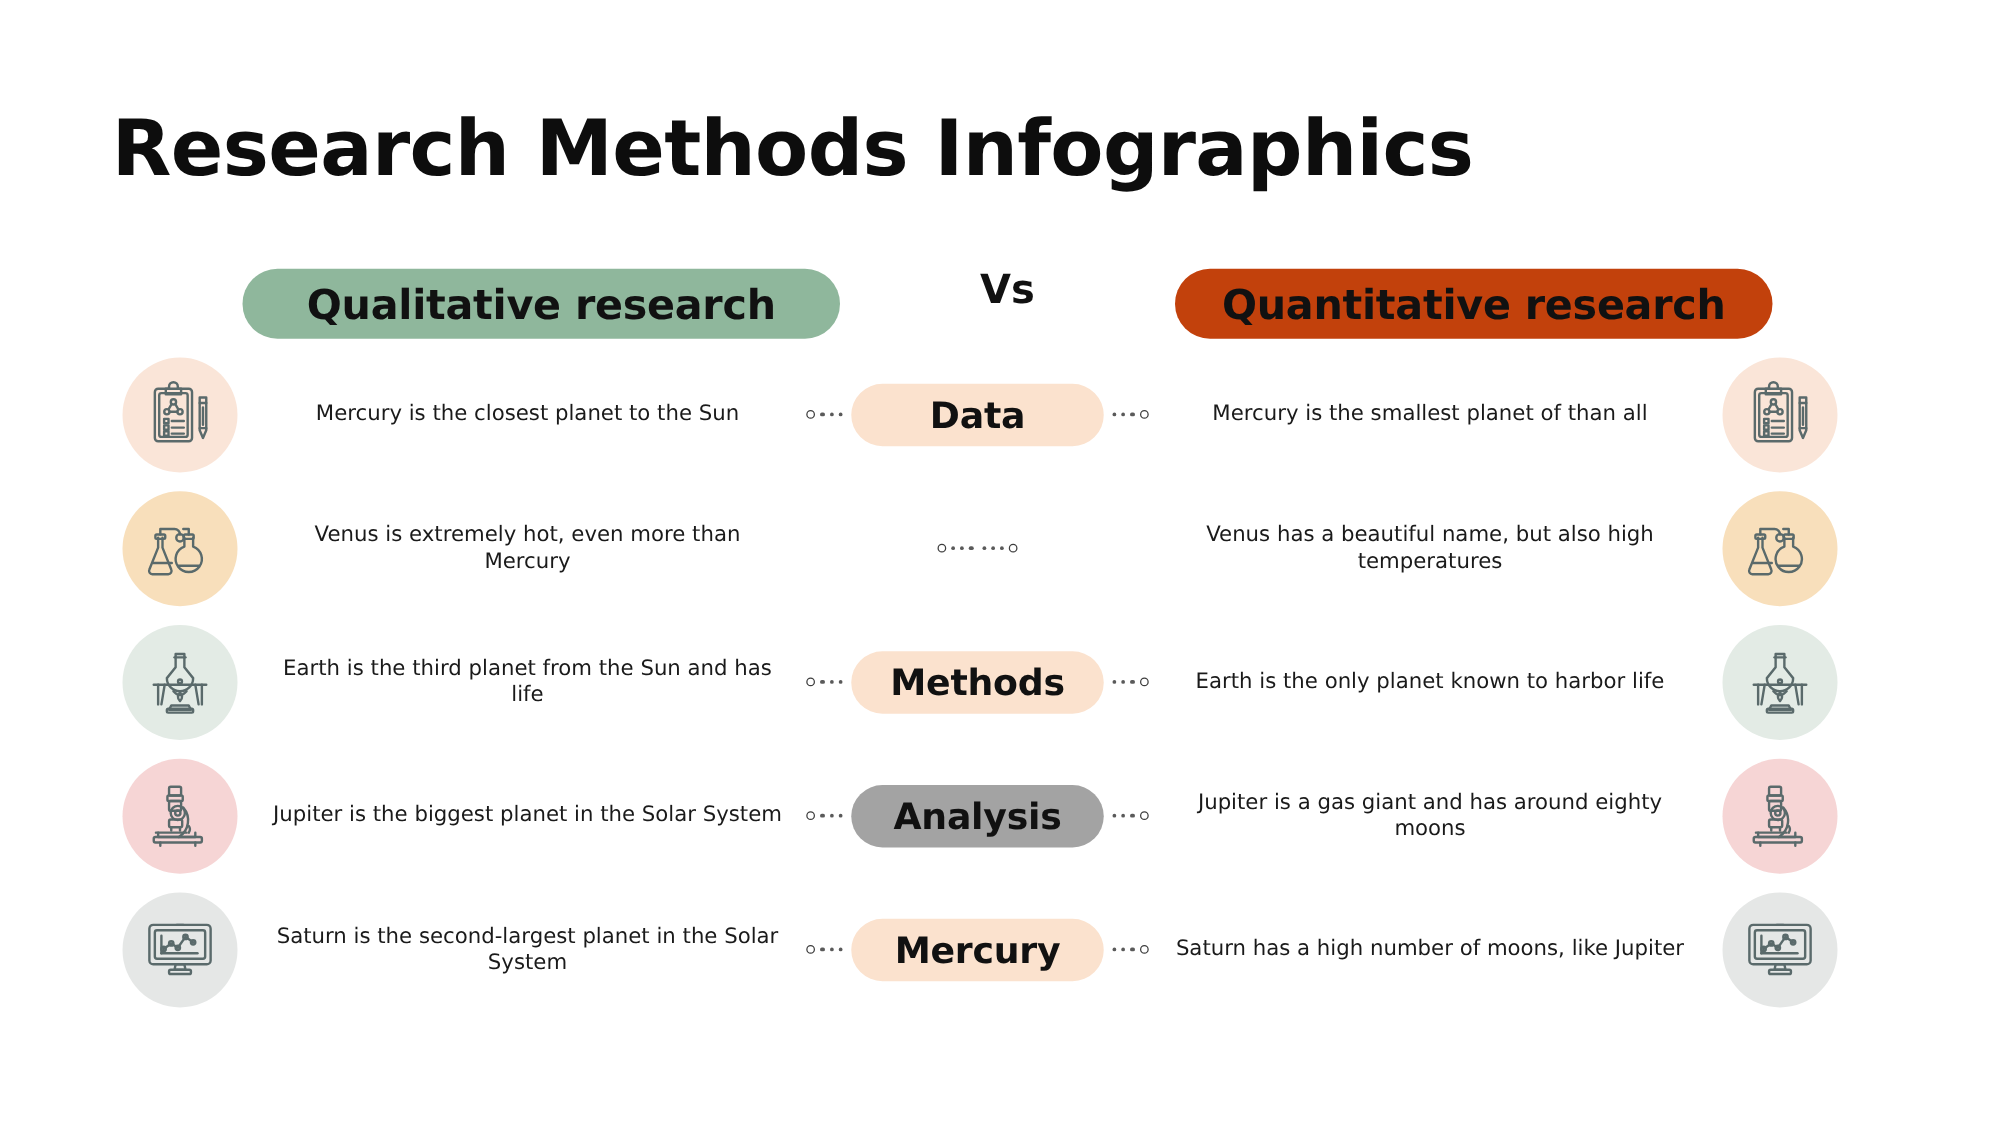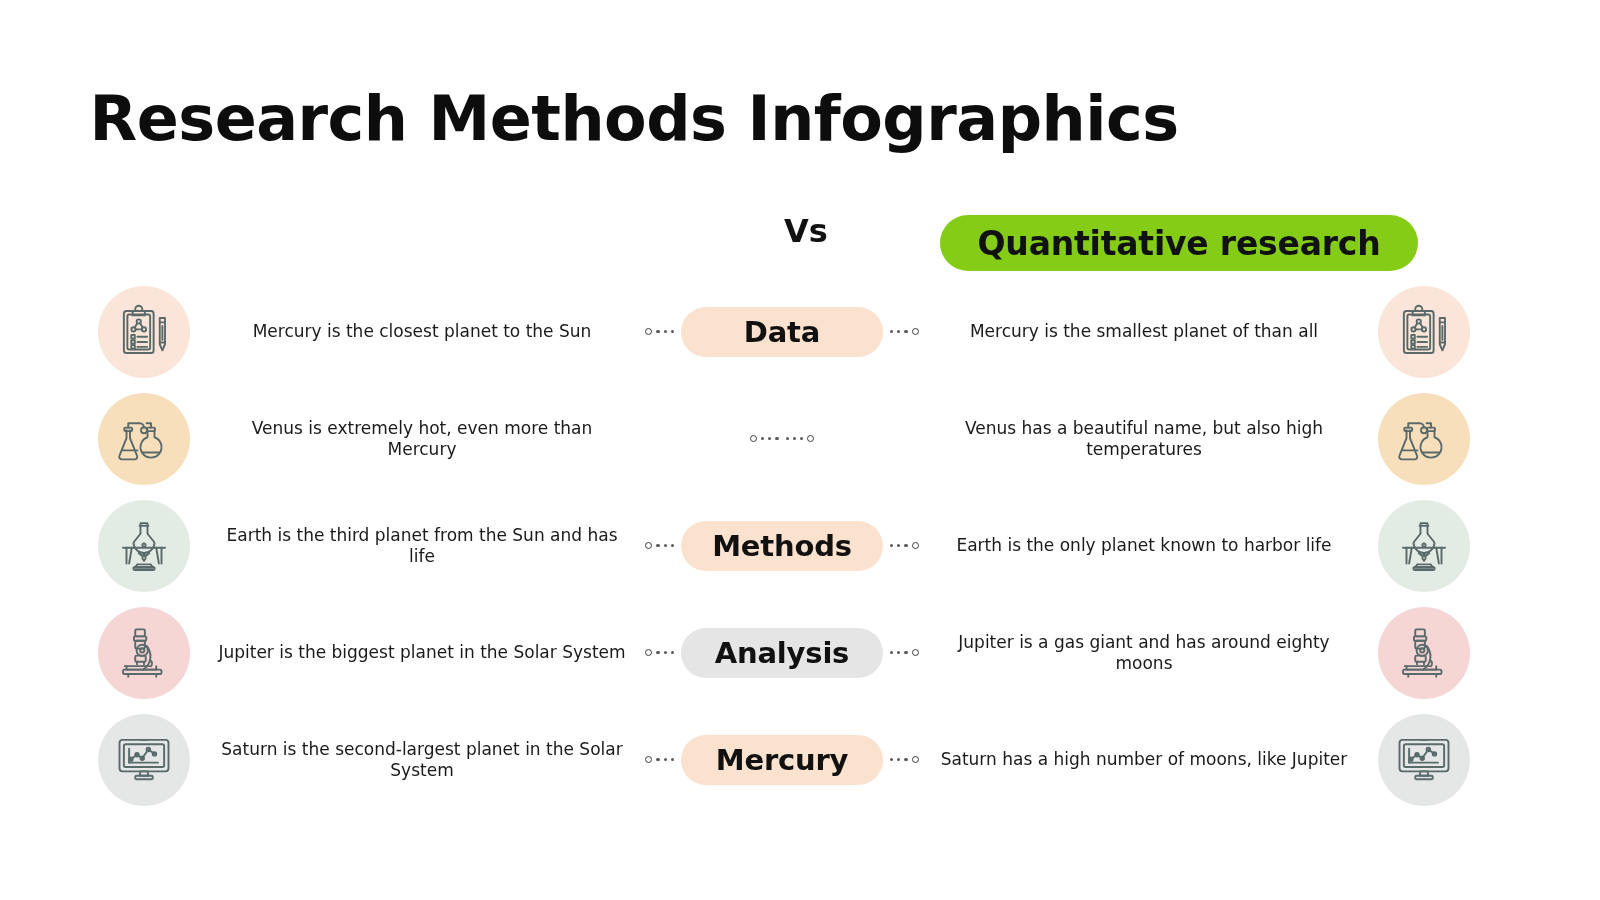--- a/index.html
+++ b/index.html
@@ -170,21 +170,22 @@
   }
 </style>
 </head>
 <body style="background: rgb(255, 255, 255);">
 
 <div class="slide">
 
   <div class="title">Research Methods Infographics</div>
 
   <div class="header-row">
-    <div class="pill-head right" style="background: #84cc16;">Quantitative research</div>
+    <div class="pill-head left" style="background: rgb(143, 183, 156);">Qualitative research</div>
+    <div class="pill-head right" style="background: #c2410c;">Quantitative research</div>
   </div>
   <div class="vs-label">Vs</div>
 
   <div class="rows">
       <div class="row">
     <div class="icon-circle left-icon" style="background:#FAE5D8">
     <svg viewBox="0 0 64 64" fill="none" stroke="#5A6A6B" stroke-width="2.2" stroke-linecap="round" stroke-linejoin="round">
       <rect x="9" y="8" width="34" height="48" rx="3"></rect>
       <rect x="13" y="12" width="26" height="40" rx="2"></rect>
       <path d="M22 8V6a4 4 0 0 1 8 0v2h3v5H19V8z"></path>
@@ -343,21 +344,21 @@
     </svg>
         </div>
     <div class="side-text left-text">Jupiter is the biggest planet in the Solar System</div>
     <div class="center-block">
       <span class="connector">
             <span class="ring"></span>
             <span class="dot"></span>
             <span class="dot"></span>
             <span class="dot"></span>
           </span>
-      <div class="pill-center" style="background:#e5e5e5">Analysis</div>
+      <div class="pill-center" style="background:#a3a3a3">Analysis</div>
       <span class="connector">
             <span class="dot"></span>
             <span class="dot"></span>
             <span class="dot"></span>
             <span class="ring"></span>
           </span>
     </div>
     <div class="side-text right-text">Jupiter is a gas giant and has around eighty moons</div>
     <div class="icon-circle right-icon" style="background:#F6D5D5">
     <svg viewBox="0 0 64 64" fill="none" stroke="#5A6A6B" stroke-width="2.2" stroke-linecap="round" stroke-linejoin="round">

